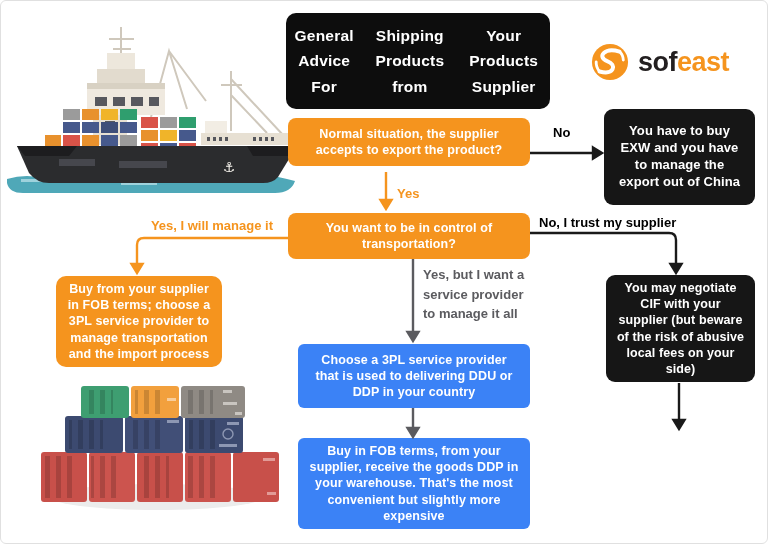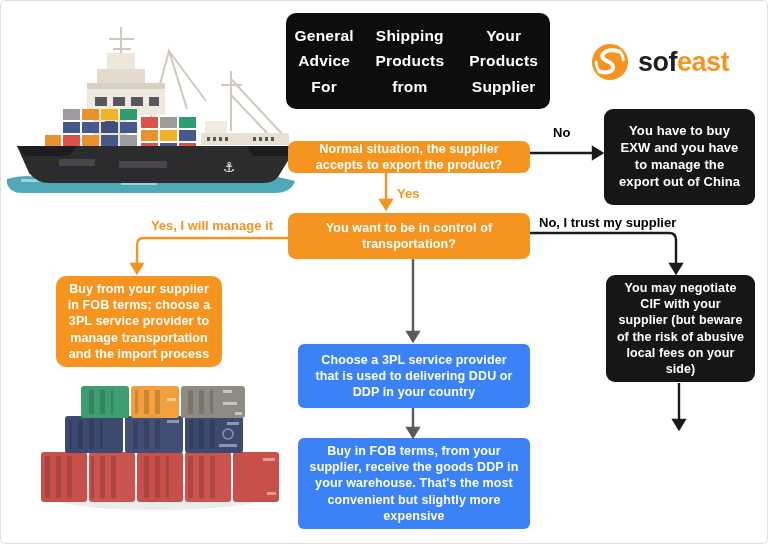--- a/index.html
+++ b/index.html
@@ -182,39 +182,40 @@
 
   <div id="logo">
     <svg id="logo-icon" viewBox="0 0 40 40">
       <circle cx="20" cy="20" r="19" fill="#F5941E"></circle>
       <path d="M30 9 C 14 4, 6 15, 17 19 C 28 23, 24 34, 9 30" fill="none" stroke="#ffffff" stroke-width="4.2" stroke-linecap="round"></path>
       <path d="M30 9 q4 4 4 9 M9 30 q-4 -5 -3.5 -10" fill="none" stroke="#ffffff" stroke-width="3" stroke-linecap="round"></path>
     </svg>
     <div id="logo-text"><span>sof</span><span class="suffix">east</span></div>
   </div>
 
-  <div class="node orange" style="left:287px;top:140px;width:242px;height:32px">Normal situation, the supplier accepts to export the product?</div>
+  <div class="node orange" style="left:287px;top:117px;width:242px;height:48px">Normal situation, the supplier accepts to export the product?</div>
 
   <div class="node orange" style="left:287px;top:212px;width:242px;height:46px">You want to be in control of transportation?</div>
 
   <div class="node black" style="left:603px;top:108px;width:151px;height:96px;font-size:13px">You have to buy EXW and you have to manage the export out of China</div>
 
   <div class="node orange" style="left:55px;top:275px;width:166px;height:91px;border-radius:10px">Buy from your supplier in FOB terms; choose a 3PL service provider to manage transportation and the import process</div>
 
   <div class="node black" style="left:605px;top:274px;width:149px;height:107px">You may negotiate CIF with your supplier (but beware of the risk of abusive local fees on your side)</div>
 
   <div class="node gray" style="left:297px;top:343px;width:232px;height:64px">Choose a 3PL service provider that is used to delivering DDU or DDP in your country</div>
 
   <div class="node gray" style="left:297px;top:437px;width:232px;height:91px">Buy in FOB terms, from your supplier, receive the goods DDP in your warehouse. That's the most convenient but slightly more expensive</div>
 
 
   <div class="lbl" style="left:552px;top:124px">No</div>
   <div class="lbl orange" style="left:396px;top:185px">Yes</div>
   <div class="lbl orange" style="left:132px;top:217px;width:140px;text-align:right">Yes, I will manage it</div>
   <div class="lbl" style="left:538px;top:214px;width:160px">No, I trust my supplier</div>
+  <div class="lbl gray" style="left:422px;top:264px;width:104px">Yes, but I want a service provider to manage it all</div>
 
   <svg id="connectors" width="768" height="544" viewBox="0 0 768 544">
     <g stroke="#1a1a1a" stroke-width="2.4" fill="#1a1a1a">
       <path d="M529 152 H592" fill="none"></path>
       <polygon points="592,146.5 601,152 592,157.5"></polygon>
       <path d="M529 232 H668 Q675 232 675 239 V263" fill="none"></path>
       <polygon points="669.5,263 680.5,263 675,272"></polygon>
       <path d="M678 382 V419" fill="none"></path>
       <polygon points="672.5,419 683.5,419 678,428"></polygon>
     </g>

